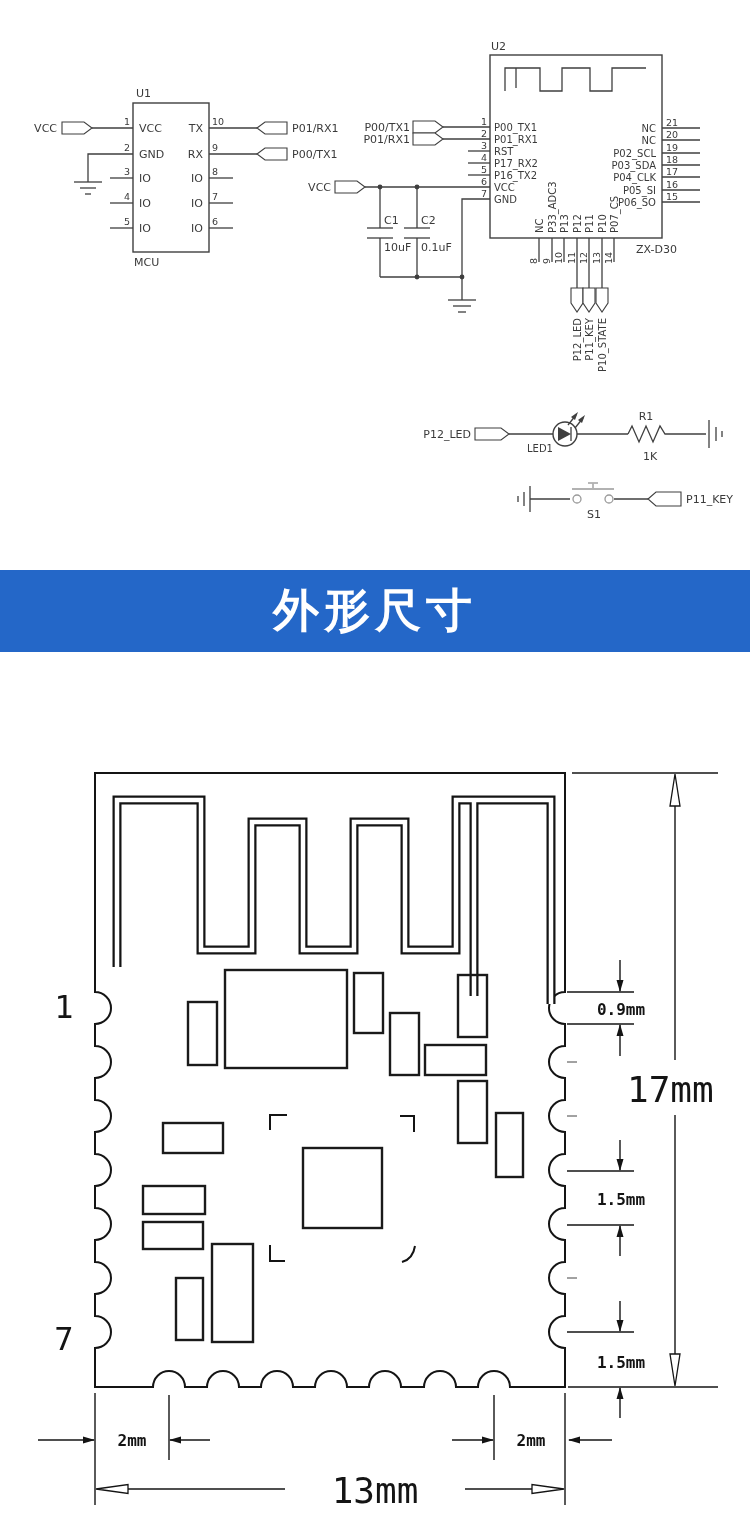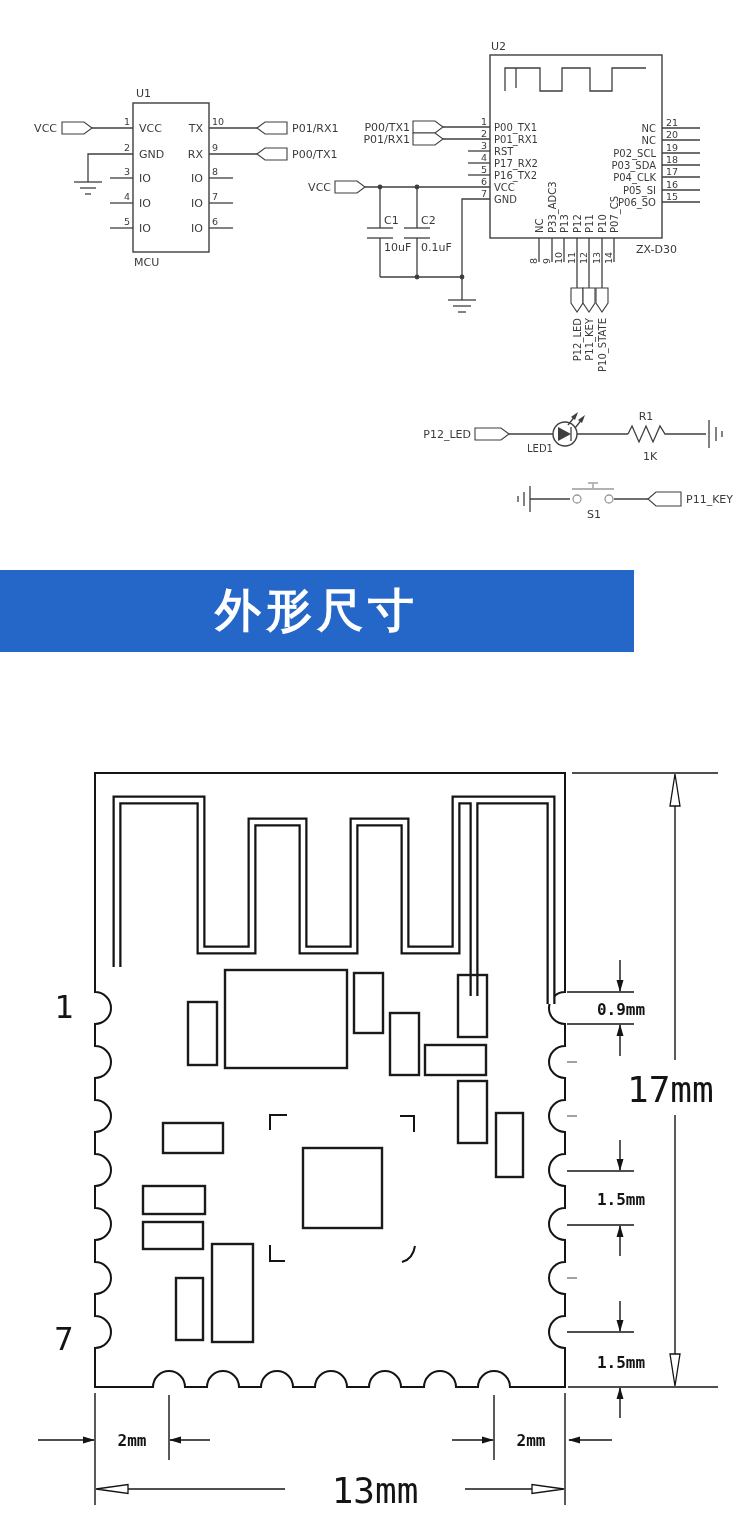--- a/index.html
+++ b/index.html
@@ -10,21 +10,21 @@
   #drawing-svg{top:660px;}
   .wire{stroke:#3f3f3f;stroke-width:1.3;fill:none;}
   .box{stroke:#3f3f3f;stroke-width:1.4;fill:none;}
   .tagshape{stroke:#3f3f3f;stroke-width:1.1;fill:#ffffff;}
   .dot{fill:#3f3f3f;stroke:none;}
   .st{font:11px "DejaVu Sans", sans-serif;fill:#3a3a3a;}
   .st10{font:10px "DejaVu Sans", sans-serif;fill:#3a3a3a;}
   .stn{font:9.5px "DejaVu Sans", sans-serif;fill:#3a3a3a;}
   .gray{stroke:#b2b2b2;stroke-width:1.8;fill:none;}
   .grayc{stroke:#9a9a9a;stroke-width:1.3;fill:#ffffff;}
-  #banner{position:absolute;left:0;top:570px;width:634px;height:82px;
+  #banner{position:absolute;left:0;top:570px;width:750px;height:82px;
           display:flex;align-items:center;justify-content:center;}
   #banner span{font-weight:bold;font-size:46px;letter-spacing:5px;
                font-family:"DejaVu Sans", sans-serif;}
   .ol{stroke:#141414;stroke-width:2;fill:none;}
   .cmp{stroke:#1a1a1a;stroke-width:2.4;fill:none;}
   .ant{stroke:#141414;stroke-width:9;fill:none;stroke-linejoin:miter;}
   .antw{stroke:#ffffff;stroke-width:4.5;fill:none;stroke-linejoin:miter;}
   .dim{stroke:#141414;stroke-width:1.4;fill:none;}
   .dimthin{stroke:#444444;stroke-width:1;fill:none;}
   .ah{fill:#141414;stroke:none;}

